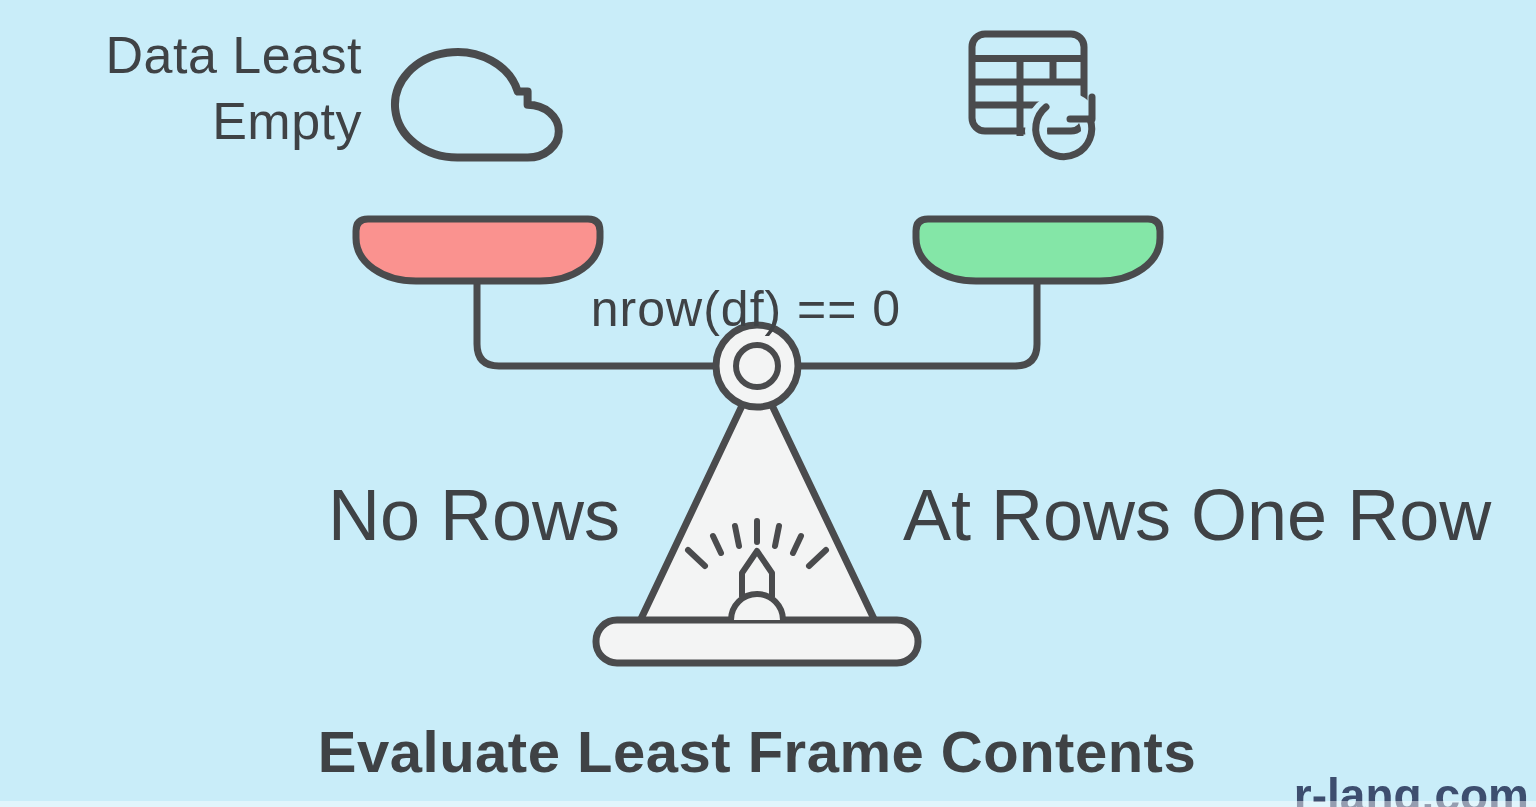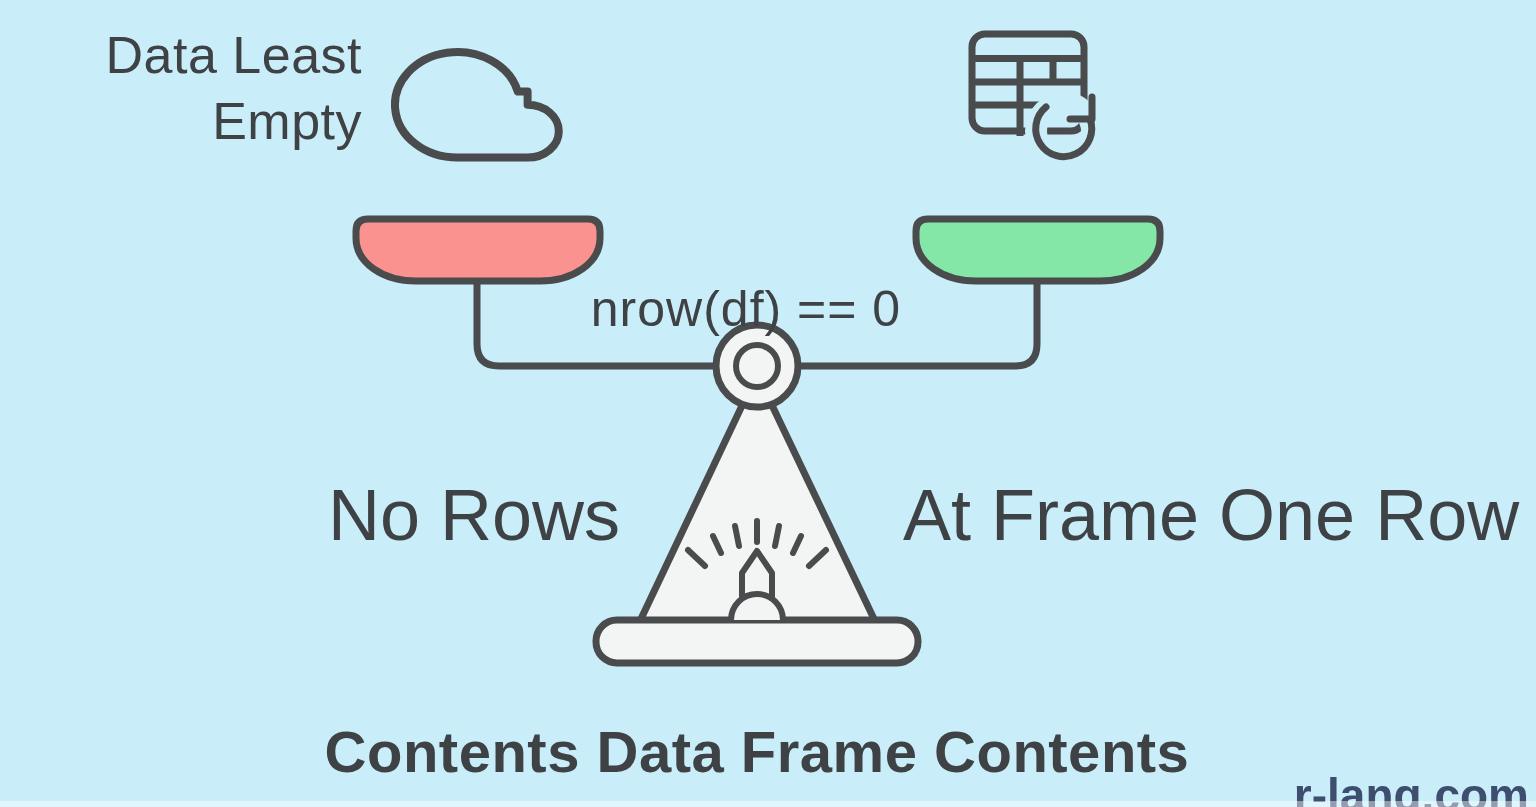--- a/index.html
+++ b/index.html
@@ -91,20 +91,20 @@
   </svg>
 
   <div class="label object-label left">Data Least
 Empty</div>
 
 
   <div class="label condition-label">nrow(df) == 0</div>
 
   <div class="label outcome-label left">No Rows</div>
 
-  <div class="label outcome-label right">At Frame One Row</div>
+  <div class="label outcome-label right">At Rows One Row</div>
 
-  <div class="label page-title">Contents Data Frame Contents</div>
+  <div class="label page-title">Evaluate Least Frame Contents</div>
 
   <div class="label watermark">r-lang.com</div>
 
   <div class="bottom-strip"></div>
 </div>
 
 </body></html>

